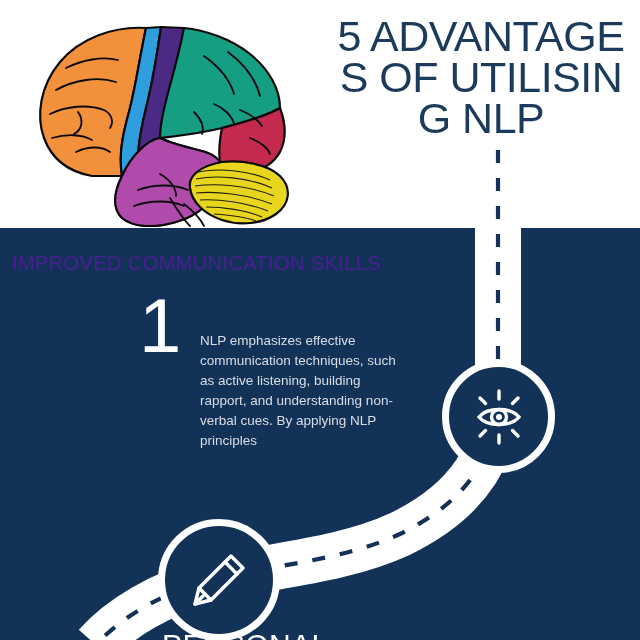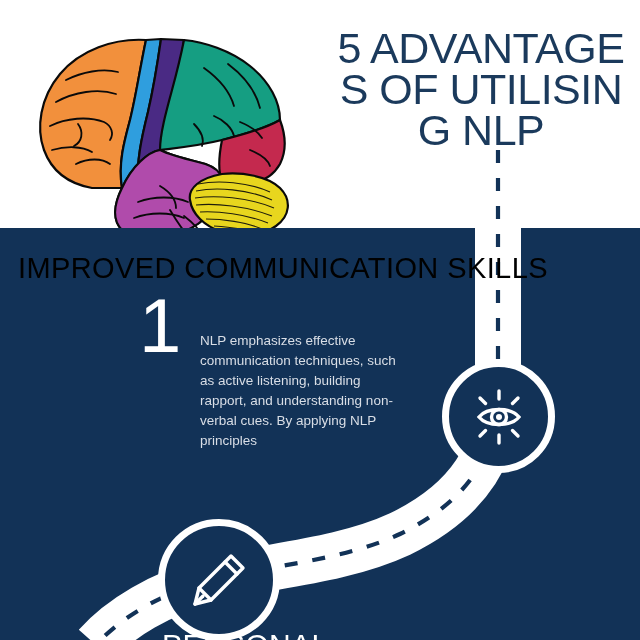--- a/index.html
+++ b/index.html
@@ -13,21 +13,21 @@
     height: 640px;
     overflow: hidden;
     background: #ffffff;
     font-family: "Liberation Sans", sans-serif;
     -webkit-font-smoothing: antialiased;
   }
 
   
   .header-band {
     position: absolute;
-    left: 0; top: 16px;
+    left: 0; top: 4px;
     width: 640px;
     height: 228px;
     background: #ffffff;
   }
 
   
   .brain-wrap {
     position: absolute;
     left: 18px;
     top: 8px;
@@ -67,24 +67,24 @@
     left: 0; top: 0;
     width: 640px;
     height: 640px;
     pointer-events: none;
   }
   .road-layer svg { display: block; }
 
   
   .section-heading {
     position: absolute;
-    left: 18px;
+    left: 12px;
     top: 252px;
-    color: #000000;
-    font-size: 29px;
+    color: #4c1d95;
+    font-size: 20px;
     letter-spacing: 0.4px;
     font-weight: 400;
     white-space: nowrap;
   }
 
   
   .item-number {
     position: absolute;
     left: 139px;
     top: 288px;

